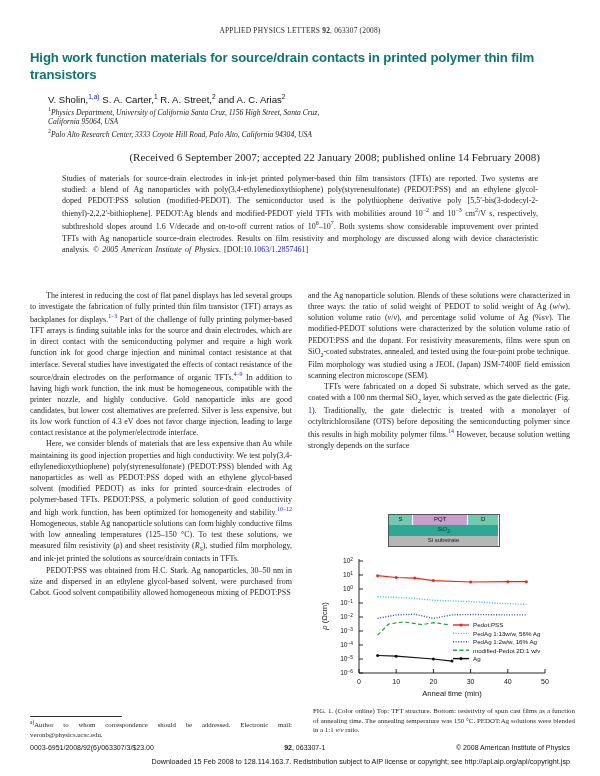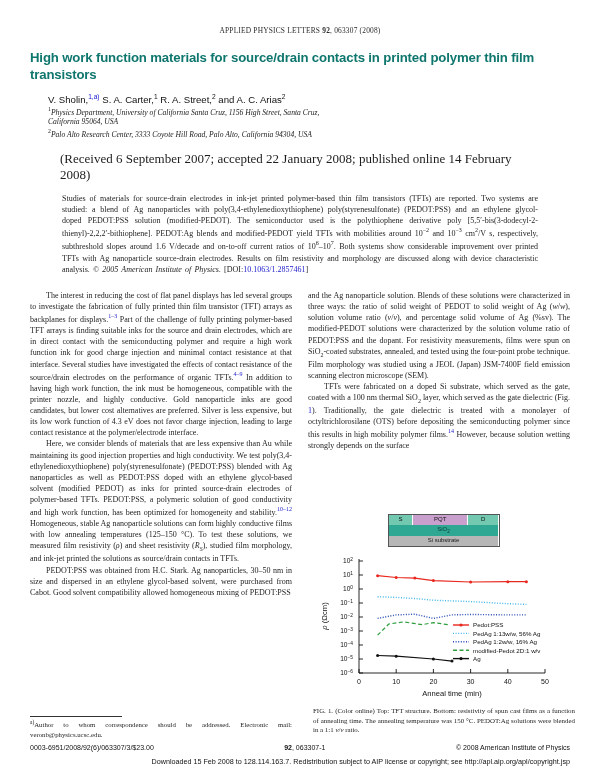--- a/index.html
+++ b/index.html
@@ -58,22 +58,22 @@
     font-family: "Liberation Serif", serif;
     font-style: italic;
     font-size: 7.6px;
     line-height: 1.3;
     margin: 1px 30px 0 48px;
     color: #222;
   }
   .affil sup { font-size: 5.8px; vertical-align: super; font-style: normal; }
 
   .received {
-    text-align: left;
-    font-size: 13px;
+    text-align: right;
+    font-size: 11px;
     margin: 11px 60px 0 60px;
     color: #1d1d1d;
   }
 
   
   .abstract {
     font-size: 8px;
     line-height: 1.42;
     text-align: justify;
     margin: 10px 62px 0 62px;

